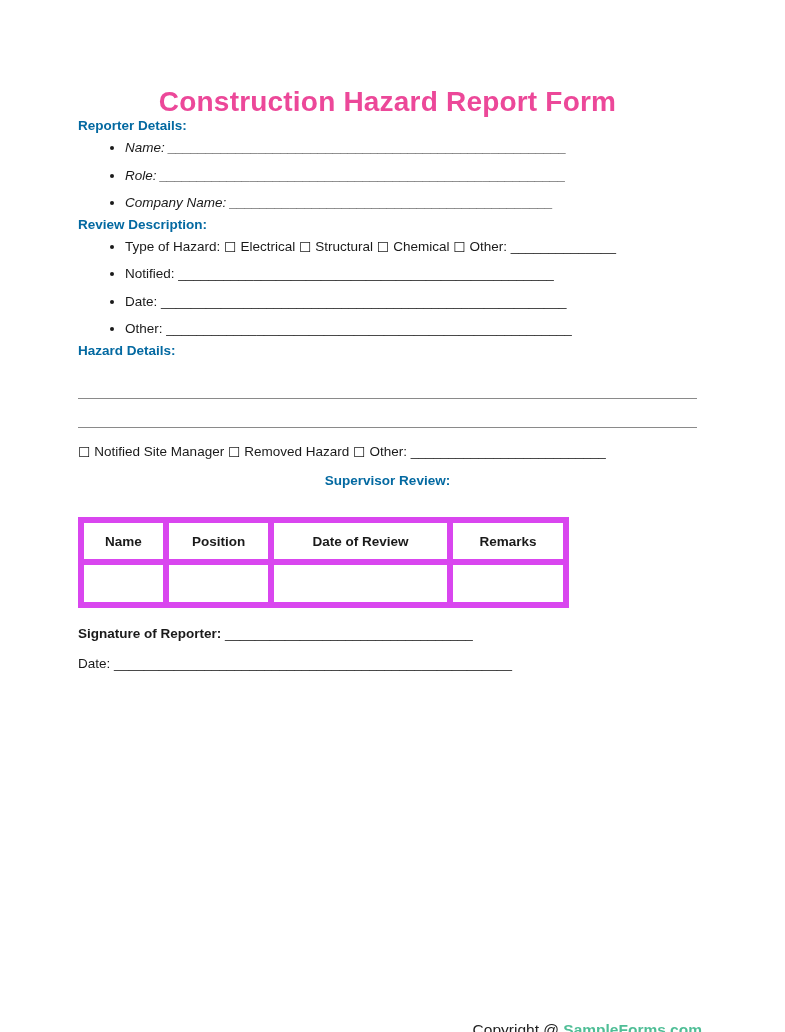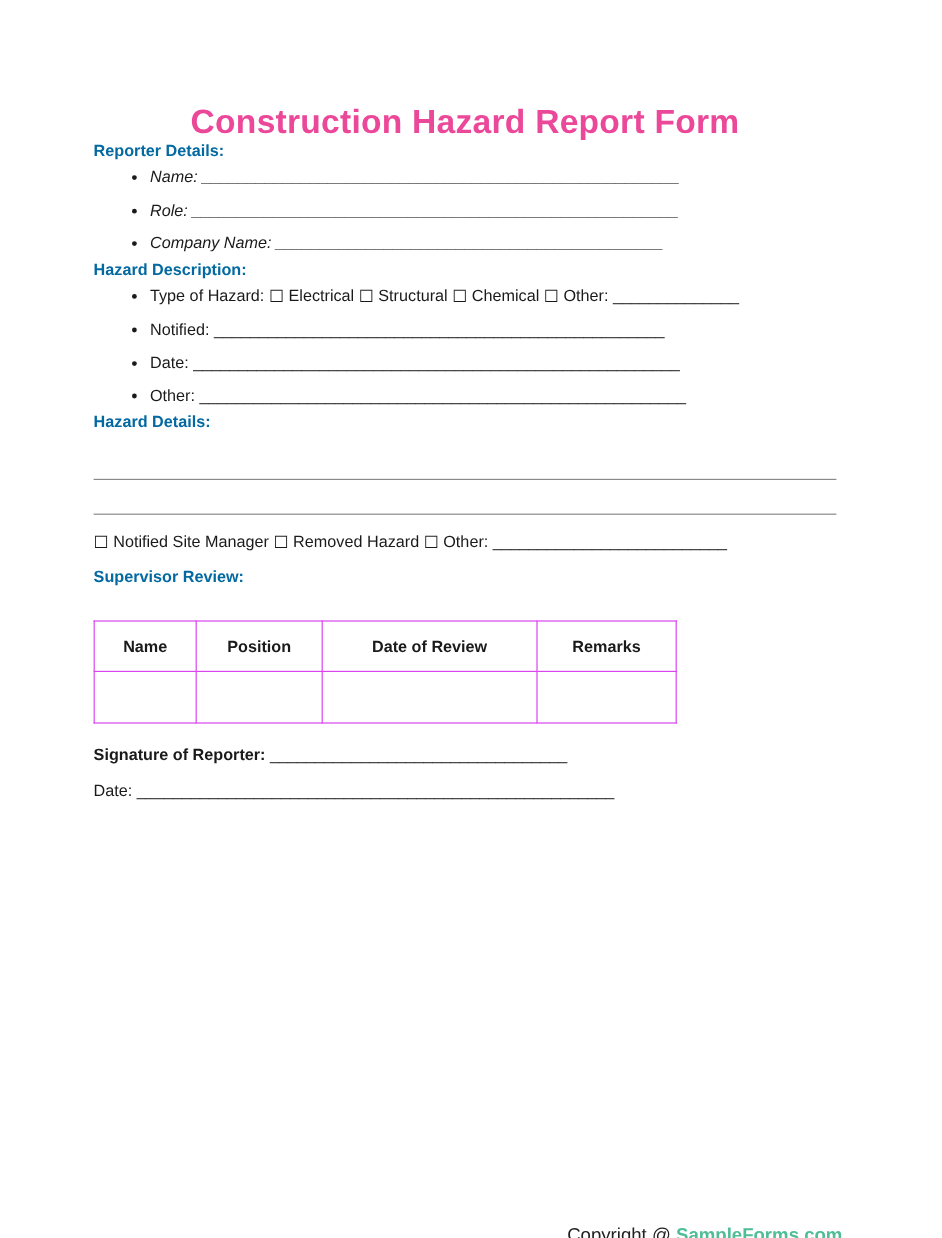--- a/index.html
+++ b/index.html
@@ -29,21 +29,21 @@
     font-size: 13.5px;
     line-height: 16px;
     font-weight: bold;
     margin: 0;
     color: #0369a1;
   }
   .h-reporter   { margin-top: 56px; }
   .h-hazdesc    { margin-top: 19px; }
   .h-hazdetails { margin-top: 19px; }
   .h-actions    { margin-top: 30px; }
-  .h-supervisor { margin-top: 26px; }
+  .h-supervisor { margin-top: 26px; text-align: center; }
 
   ul.blist {
     margin: 0; padding: 0 0 0 47px;
     list-style: disc outside;
   }
   ul.blist li {
     line-height: 27.5px;
     white-space: nowrap;
   }
   .ul-reporter { margin-top: 25px; font-style: italic; }
@@ -70,21 +70,21 @@
     line-height: 16px;
     white-space: nowrap;
   }
 
   table.sup-table {
     border-collapse: collapse;
     margin-top: 28px;
     table-layout: fixed;
   }
   table.sup-table th, table.sup-table td {
-    border: 1px solid #d946ef;
+    border: 6px solid #d946ef;
     padding: 0;
     margin-left: 32px;
   }
   table.sup-table th {
     font-size: 13.5px;
     font-weight: bold;
     text-align: center;
     height: 42px;
     vertical-align: middle;
   }
@@ -131,21 +131,21 @@
       <li>
         <span>Role:</span>
         <span class="fill">______________________________________________________</span>
       </li>
       <li>
         <span>Company Name:</span>
         <span class="fill">___________________________________________</span>
       </li>
     </ul>
 
-    <h2 class="heading h-hazdesc">Hazard Description:</h2>
+    <h2 class="heading h-hazdesc">Review Description:</h2>
     <ul class="blist ul-hazard">
       <li>
         <span>Type of Hazard:</span>
         <span class="cbx">☐</span>
         <span>Electrical</span>
         <span class="cbx">☐</span>
         <span>Structural</span>
         <span class="cbx">☐</span>
         <span>Chemical</span>
         <span class="cbx">☐</span>

